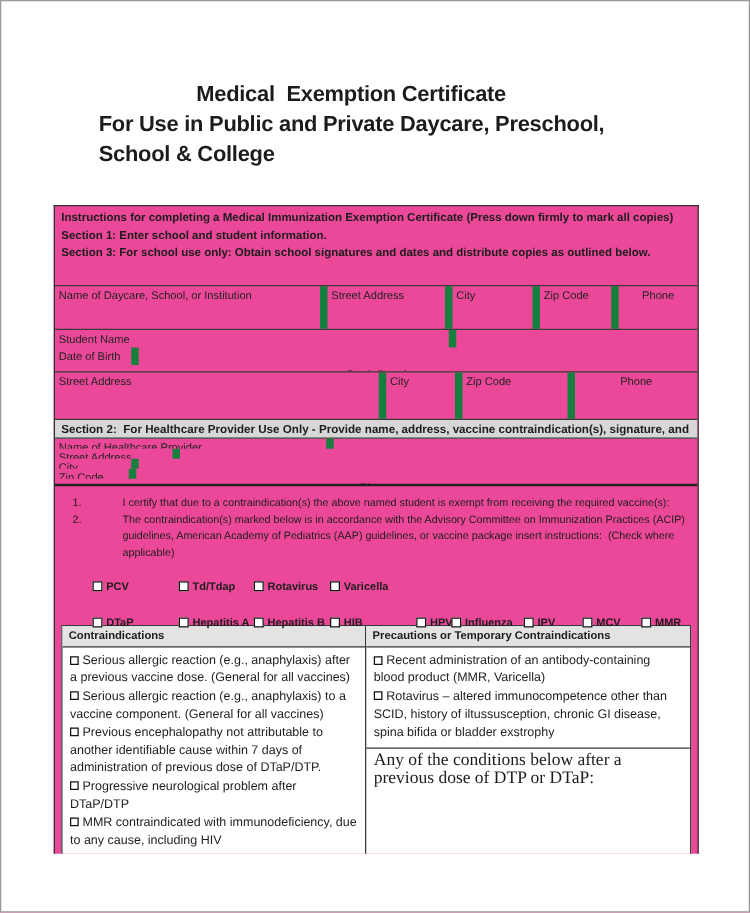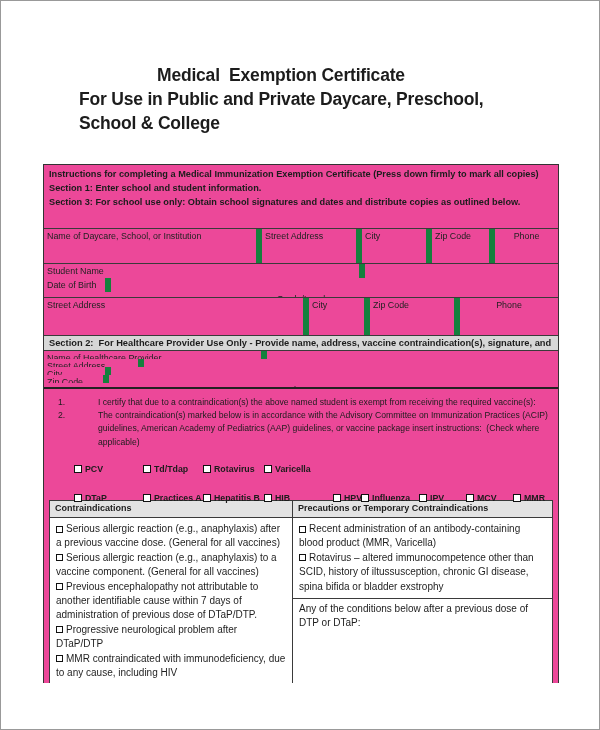--- a/index.html
+++ b/index.html
@@ -50,21 +50,21 @@
 
   
   .contra-table { margin:0 5px; border:1px solid #3a3a3a; display:flex; height:220px; background:#fff; }
   .ccol { padding:0; }
   .ccol.left { width:243px; border-right:1px solid #3a3a3a; }
   .ccol.right { flex:1; }
   .chead { height:17px; background:#e3e3e3; border-bottom:1px solid #3a3a3a; font-size:9px; font-weight:600; padding:2px 5px; }
   .citems { padding:4px 5px 0 6px; font-size:10px; line-height:14.4px; }
   .citem { color:#1e1e1e; }
   .cdivider { border-top:1px solid #3a3a3a; margin-top:4px; }
-  .csubhead { padding:3px 5px 0 6px; font-size:10px; line-height:14.4px; }
+  .csubhead { padding:3px 5px 0 6px; font-size:14px; line-height:14.4px;font-family:Liberation Serif, serif; }
 </style>
 </head>
 <body>
 
 <div class="title-block">
   <div class="title-line l1">Medical  Exemption Certificate</div>
   <div class="title-line">For Use in Public and Private Daycare, Preschool,</div>
   <div class="title-line">School &amp; College</div>
 </div>
 
@@ -112,21 +112,21 @@
     <div class="stmt">
       <span class="num">1.</span>
       <span class="body">I certify that due to a contraindication(s) the above named student is exempt from receiving the required vaccine(s):</span>
     </div>
     <div class="stmt">
       <span class="num">2.</span>
       <span class="body">The contraindication(s) marked below is in accordance with the Advisory Committee on Immunization Practices (ACIP) guidelines, American Academy of Pediatrics (AAP) guidelines, or vaccine package insert instructions:  (Check where applicable)</span>
     </div>
 
     <span class="vx vrow1" style="left:30px"><span class="cbx"></span><span>DTaP</span></span>
-    <span class="vx vrow1" style="left:99px"><span class="cbx"></span><span>Practices A</span></span>
+    <span class="vx vrow1" style="left:99px"><span class="cbx"></span><span>Hepatitis A</span></span>
     <span class="vx vrow1" style="left:159px"><span class="cbx"></span><span>Hepatitis B</span></span>
     <span class="vx vrow1" style="left:220px"><span class="cbx"></span><span>HIB</span></span>
     <span class="vx vrow1" style="left:289px"><span class="cbx"></span><span>HPV</span></span>
     <span class="vx vrow1" style="left:317px"><span class="cbx"></span><span>Influenza</span></span>
     <span class="vx vrow1" style="left:375px"><span class="cbx"></span><span>IPV</span></span>
     <span class="vx vrow1" style="left:422px"><span class="cbx"></span><span>MCV</span></span>
     <span class="vx vrow1" style="left:469px"><span class="cbx"></span><span>MMR</span></span>
 
     <span class="vx vrow2" style="left:30px"><span class="cbx"></span><span>PCV</span></span>
     <span class="vx vrow2" style="left:99px"><span class="cbx"></span><span>Td/Tdap</span></span>

